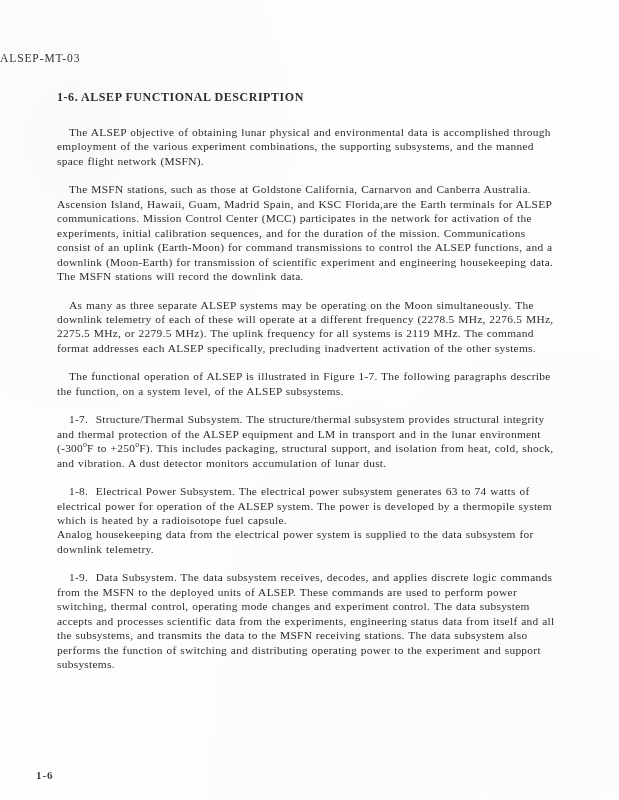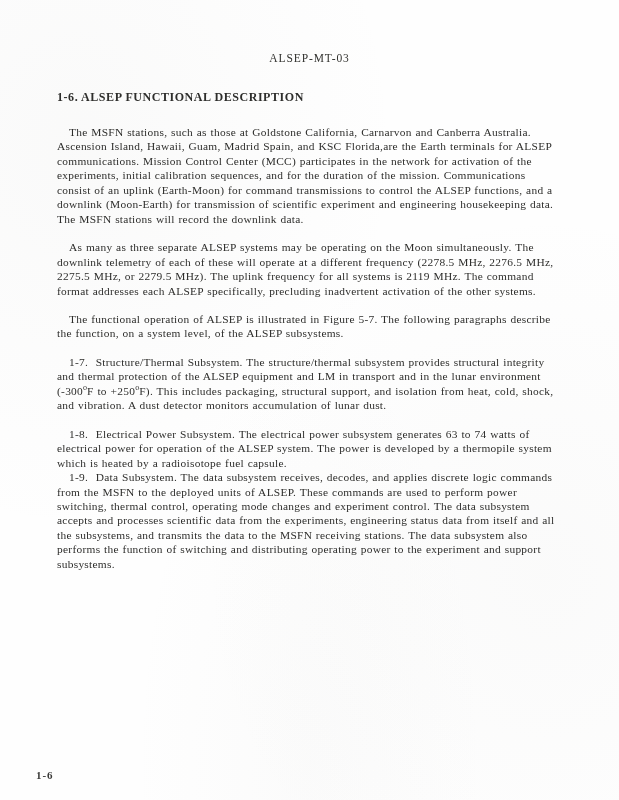--- a/index.html
+++ b/index.html
@@ -32,21 +32,20 @@
       radial-gradient(ellipse at 12% 18%, rgba(170,170,165,0.05) 0%, rgba(255,255,255,0) 42%),
       radial-gradient(ellipse at 88% 72%, rgba(170,170,165,0.045) 0%, rgba(255,255,255,0) 45%),
       radial-gradient(ellipse at 50% 96%, rgba(175,175,170,0.04) 0%, rgba(255,255,255,0) 40%);
   }
 
   .doc-header {
     position: absolute;
     top: 52px;
     left: 0;
     width: 619px;
-    text-align: center;
     font-size: 11.5px;
     letter-spacing: 0.9px;
     color: #32322f;
   }
 
   .content {
     position: absolute;
     top: 90px;
     left: 57px;
     width: 500px;
@@ -105,32 +104,34 @@
 <body>
 
 <div class="page">
 
   <div class="doc-header">ALSEP-MT-03</div>
 
   <div class="content">
 
     <h2 class="section-title">1-6.   ALSEP FUNCTIONAL DESCRIPTION</h2>
 
+    <p class="para">The ALSEP objective of obtaining lunar physical and environmental data is accomplished through employment of the various experiment combinations, the supporting subsystems, and the manned space flight network (MSFN).</p>
 
     <p class="para">The MSFN stations, such as those at Goldstone California, Carnarvon and Canberra Australia. Ascension Island, Hawaii, Guam, Madrid Spain, and KSC Florida,are the Earth terminals for ALSEP communications.  Mission Control Center (MCC) participates in the network for activation of the experiments, initial calibration sequences, and for the duration of the mission.  Communications consist of an uplink (Earth-Moon) for command transmissions to control the ALSEP functions, and a downlink (Moon-Earth) for transmission of scientific experiment and engineering housekeeping data.  The MSFN stations will record the downlink data.</p>
 
     <p class="para">As many as three separate ALSEP systems may be operating on the Moon simultaneously.  The downlink telemetry of each of these will operate at a different frequency (2278.5 MHz, 2276.5 MHz, 2275.5 MHz, or 2279.5 MHz).  The uplink frequency for all systems is 2119 MHz.  The command format addresses each ALSEP specifically, precluding inadvertent activation of the other systems.</p>
 
-    <p class="para">The functional operation of ALSEP is illustrated in Figure 5-7.  The following paragraphs describe the function, on a system level, of the ALSEP subsystems.</p>
+    <p class="para">The functional operation of ALSEP is illustrated in Figure 1-7.  The following paragraphs describe the function, on a system level, of the ALSEP subsystems.</p>
 
     <p class="para"><span class="num">1-7.</span>&nbsp;&nbsp;<span class="run-in">Structure/Thermal Subsystem.</span><span>  The structure/thermal subsystem provides structural integrity and thermal protection of the ALSEP equipment and LM in transport and in the lunar environment (-300</span><span class="deg">o</span><span>F to +250</span><span class="deg">o</span><span>F).  This includes packaging, structural support, and isolation from heat, cold, shock, and vibration.  A dust detector monitors accumulation of lunar dust.</span></p>
 
     <p class="para tight"><span class="num">1-8.</span>&nbsp;&nbsp;<span class="run-in">Electrical Power Subsystem.</span><span>  The electrical power subsystem generates 63 to 74 watts of electrical power for operation of the ALSEP system.  The power is developed by a thermopile system which is heated by a radioisotope fuel capsule.</span></p>
 
 
+    <p class="para no-indent">Analog housekeeping data from the electrical power system is supplied to the data subsystem for downlink telemetry.</p>
 
     <p class="para"><span class="num">1-9.</span>&nbsp;&nbsp;<span class="run-in">Data Subsystem.</span><span>  The data subsystem receives, decodes, and applies discrete logic commands from the MSFN to the deployed units of ALSEP.  These commands are used to perform power switching, thermal control, operating mode changes and experiment control.  The data subsystem accepts and processes scientific data from the experiments, engineering status data from itself and all the subsystems, and transmits the data to the MSFN receiving stations.  The data subsystem also performs the function of switching and distributing operating power to the experiment and support subsystems.</span></p>
 
   </div>
 
   <div class="page-number">1-6</div>
 
 </div>
 
 </body></html>

